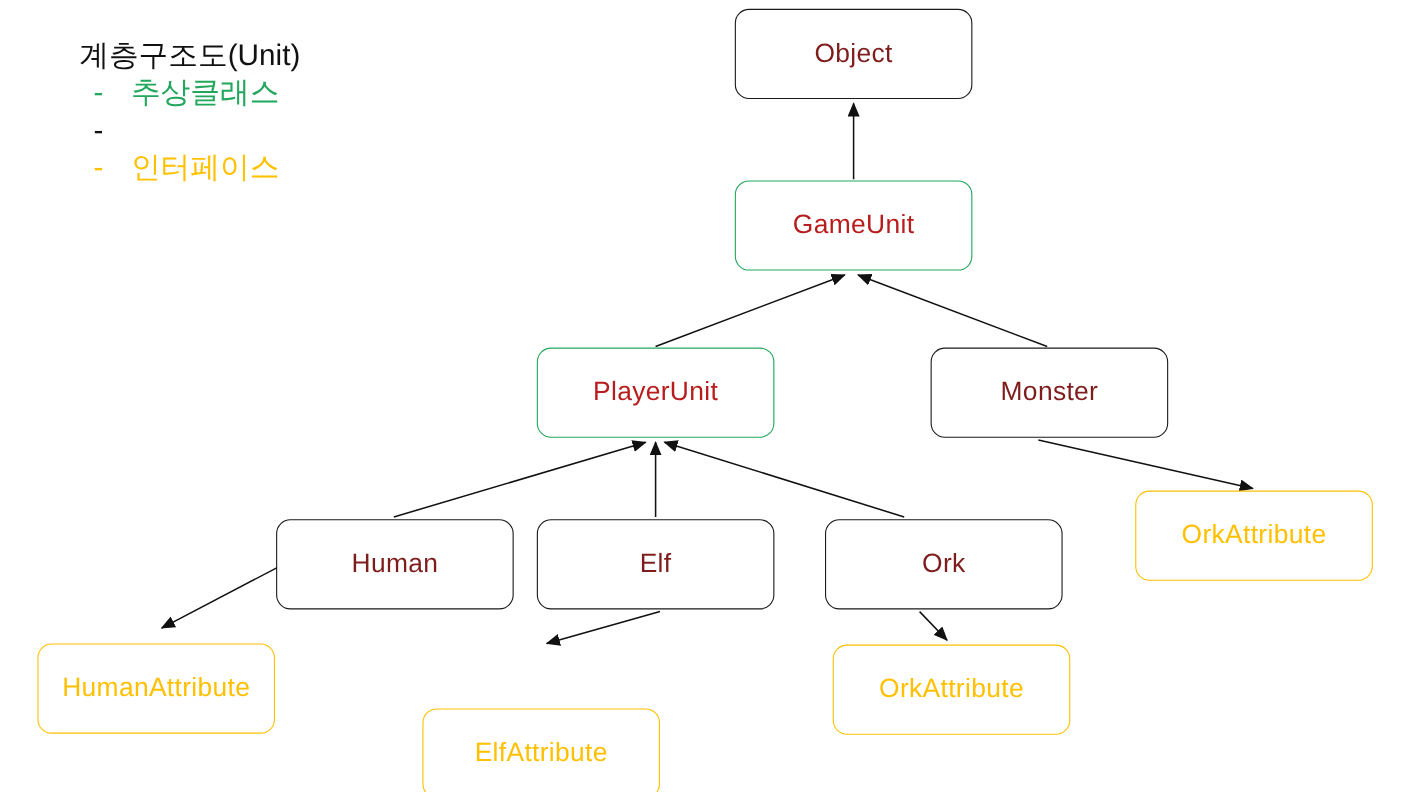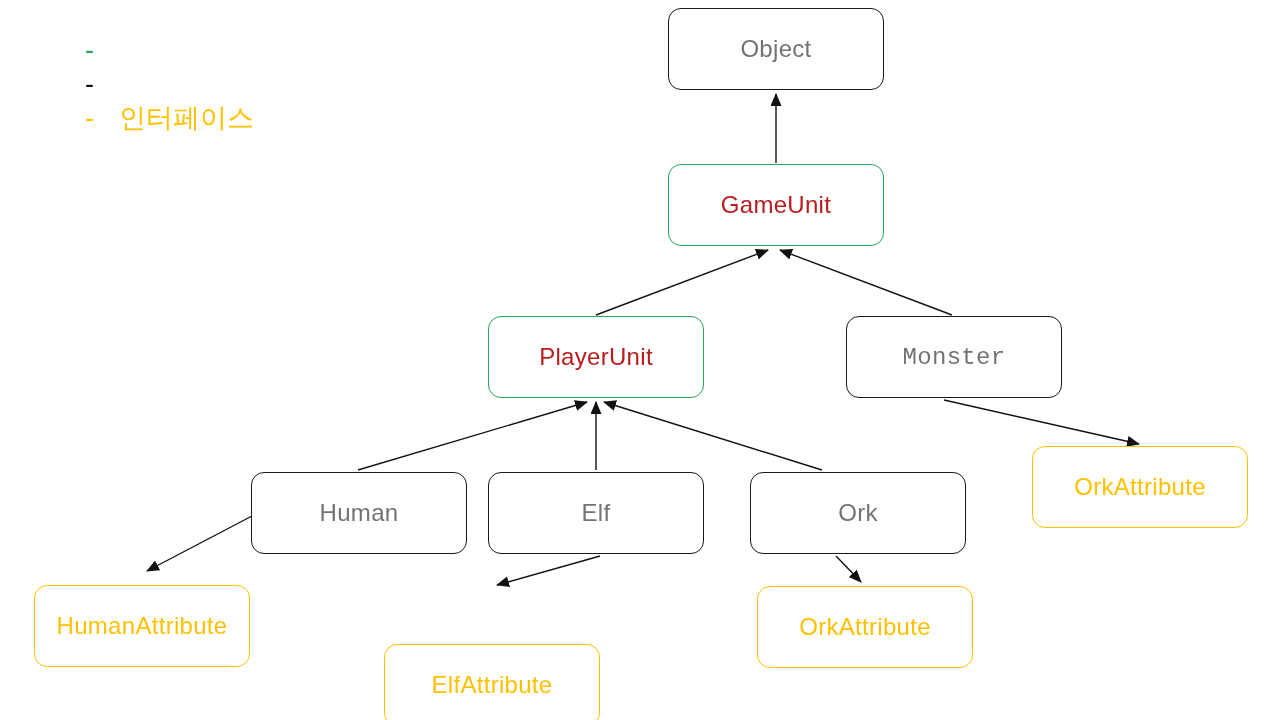--- a/index.html
+++ b/index.html
@@ -32,21 +32,21 @@
     width: 216px;
     height: 82px;
     box-sizing: border-box;
     border: 1.6px solid #1a1a1a;
     border-radius: 13px;
     background: #ffffff;
     display: flex;
     align-items: center;
     justify-content: center;
     font-size: 24px;
-    color: #737373;
+    color: #7f1d1d;
     letter-spacing: 0.3px;
   }
   .node.abstract  { border-color: #22A75C; color: #b91c1c; }
   .node.interface { border-color: #FFC000; color: #FFC000; }
   .legend {
     position: absolute;
     left: 72px;
     top: 33px;
   }
   .legend-title {
@@ -87,36 +87,38 @@
     <line class="edge" x1="358" y1="470" x2="587" y2="402" marker-end="url(#arrow)"></line>
     <line class="edge" x1="596" y1="470" x2="596" y2="402" marker-end="url(#arrow)"></line>
     <line class="edge" x1="822" y1="470" x2="604" y2="402" marker-end="url(#arrow)"></line>
     <line class="edge" x1="252" y1="516" x2="147" y2="571" marker-end="url(#arrow)"></line>
     <line class="edge" x1="600" y1="556" x2="497" y2="585" marker-end="url(#arrow)"></line>
     <line class="edge" x1="836" y1="556" x2="861" y2="582" marker-end="url(#arrow)"></line>
     <line class="edge" x1="944" y1="400" x2="1139" y2="444" marker-end="url(#arrow)"></line>
   </svg>
 
   <div class="legend">
+    <div class="legend-title">계층구조도(Unit)</div>
     <div class="legend-item abstract">
       <span class="legend-dash">-</span>
+      <span class="legend-label">추상클래스</span>
     </div>
     <div class="legend-item normal">
       <span class="legend-dash">-</span>
     </div>
     <div class="legend-item interface">
       <span class="legend-dash">-</span>
       <span class="legend-label">인터페이스</span>
     </div>
   </div>
 
   <div class="node normal" style="left:668px;  top:8px;">Object</div>
   <div class="node abstract" style="left:668px;  top:164px;">GameUnit</div>
   <div class="node abstract" style="left:488px;  top:316px;">PlayerUnit</div>
-  <div class="node normal" style="left:846px;  top:316px;font-family:Liberation Mono, monospace;">Monster</div>
+  <div class="node normal" style="left:846px;  top:316px;">Monster</div>
   <div class="node normal" style="left:251px;  top:472px;">Human</div>
   <div class="node normal" style="left:488px;  top:472px;">Elf</div>
   <div class="node normal" style="left:726px;  top:472px;margin-left:24px;">Ork</div>
   <div class="node interface" style="left:34px;   top:575px;margin-top:10px;">HumanAttribute</div>
   <div class="node interface" style="left:384px;  top:596px;margin-top:48px;">ElfAttribute</div>
   <div class="node interface" style="left:757px;  top:586px;">OrkAttribute</div>
   <div class="node interface" style="left:1032px; top:446px;">OrkAttribute</div>
 
 </div>
 

